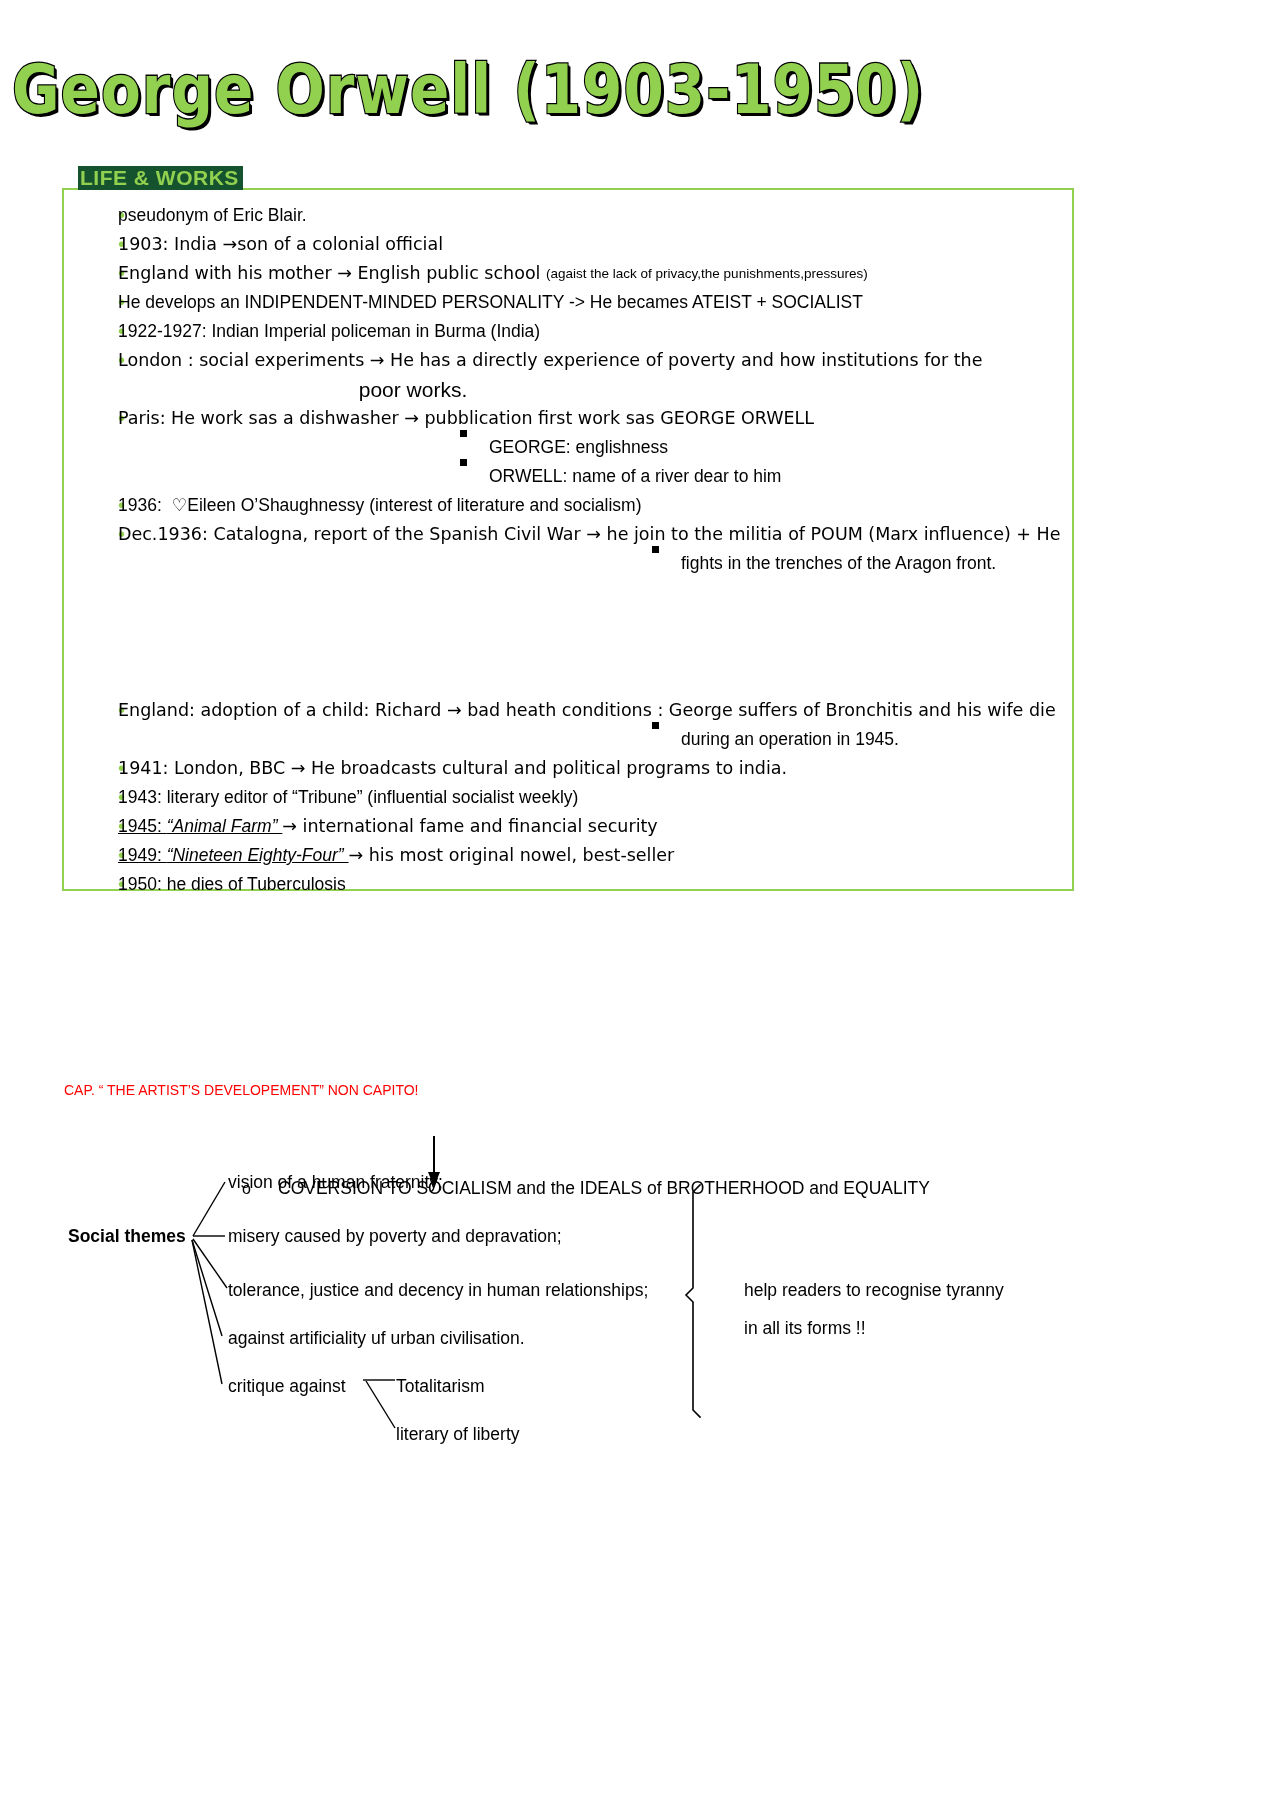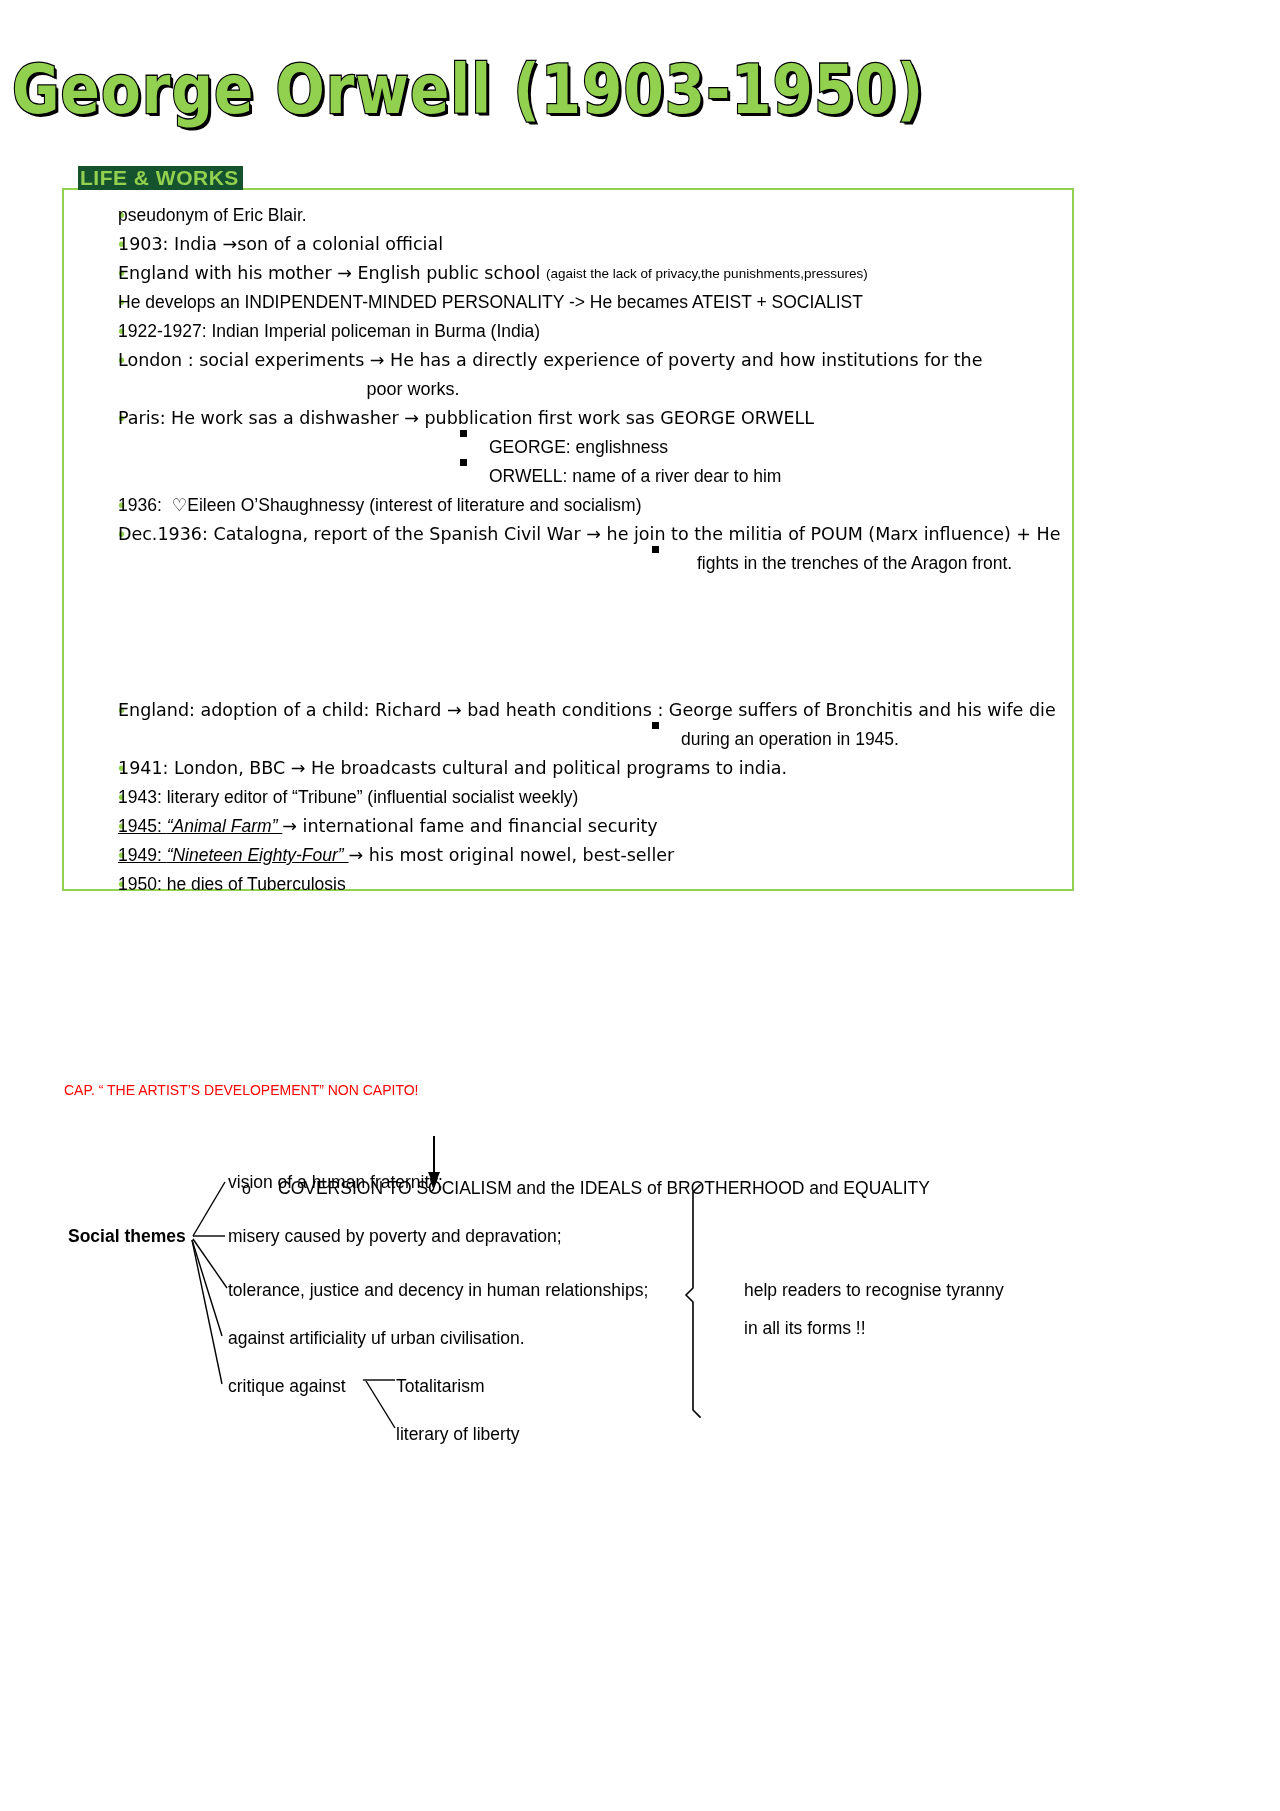--- a/index.html
+++ b/index.html
@@ -99,21 +99,21 @@
     line-height: 29px;
     font-family: "Liberation Sans", sans-serif;
     color: #000;
     white-space: pre-wrap;
   }
   .small {
     font-size: 13.5px;
   }
   .center-line {
     text-align: center;
-    font-size: 18px;
+    font-size: 21px;
     line-height: 29px;
     padding-right: 310px;
   }
 
   
   .subrow {
     display: flex;
     align-items: flex-start;
     line-height: 29px;
   }
@@ -121,21 +121,21 @@
     display: inline-block;
     width: 7px;
     height: 7px;
     background: #000;
     margin-right: 22px;
     position: relative;
     top: -3px;
     flex: 0 0 auto;
   }
   .indent-georges { padding-left: 388px; }
-  .indent-fights  { padding-left: 580px; gap: 16px; }
+  .indent-fights  { padding-left: 580px; }
   .indent-during  { padding-left: 580px; }
 
   .arrow-glyph { font-family: "DejaVu Sans", sans-serif; }
   .u-title {
     text-decoration: underline;
     font-style: italic;
   }
   .u-plain { text-decoration: underline; }
 
   

